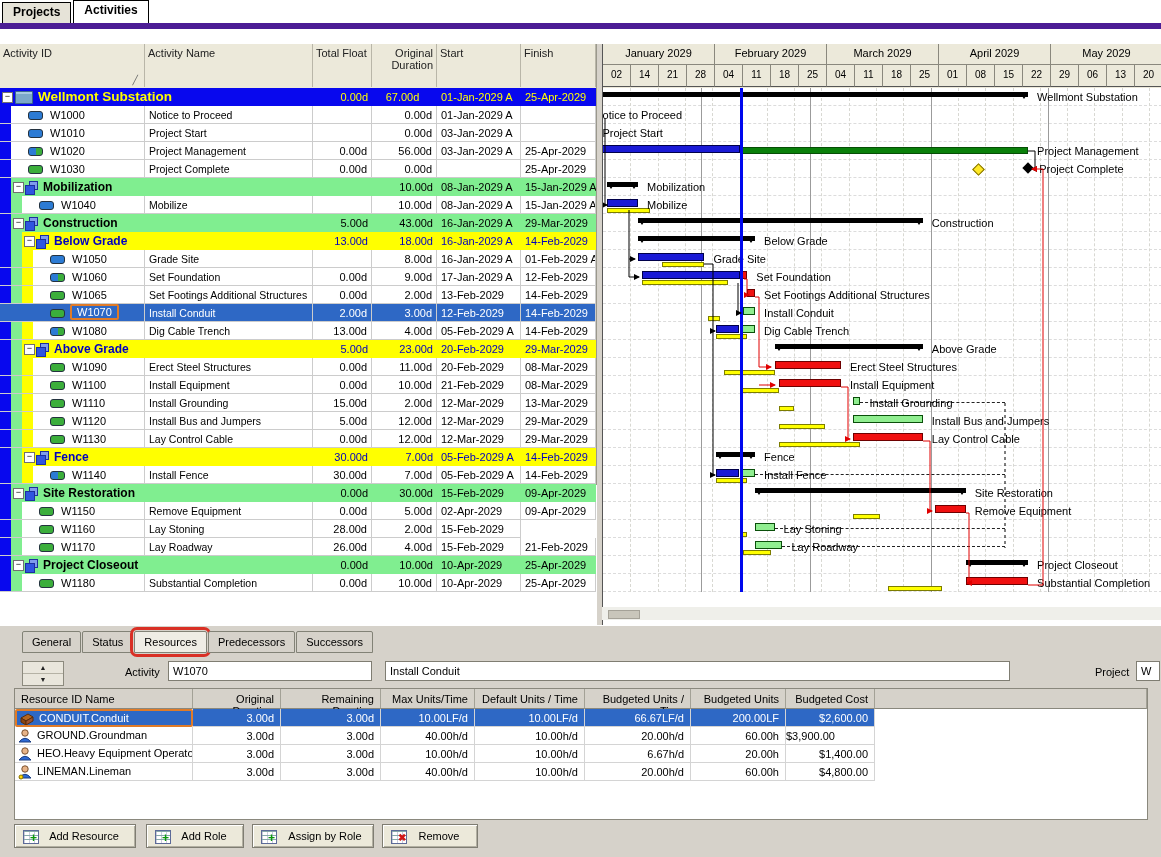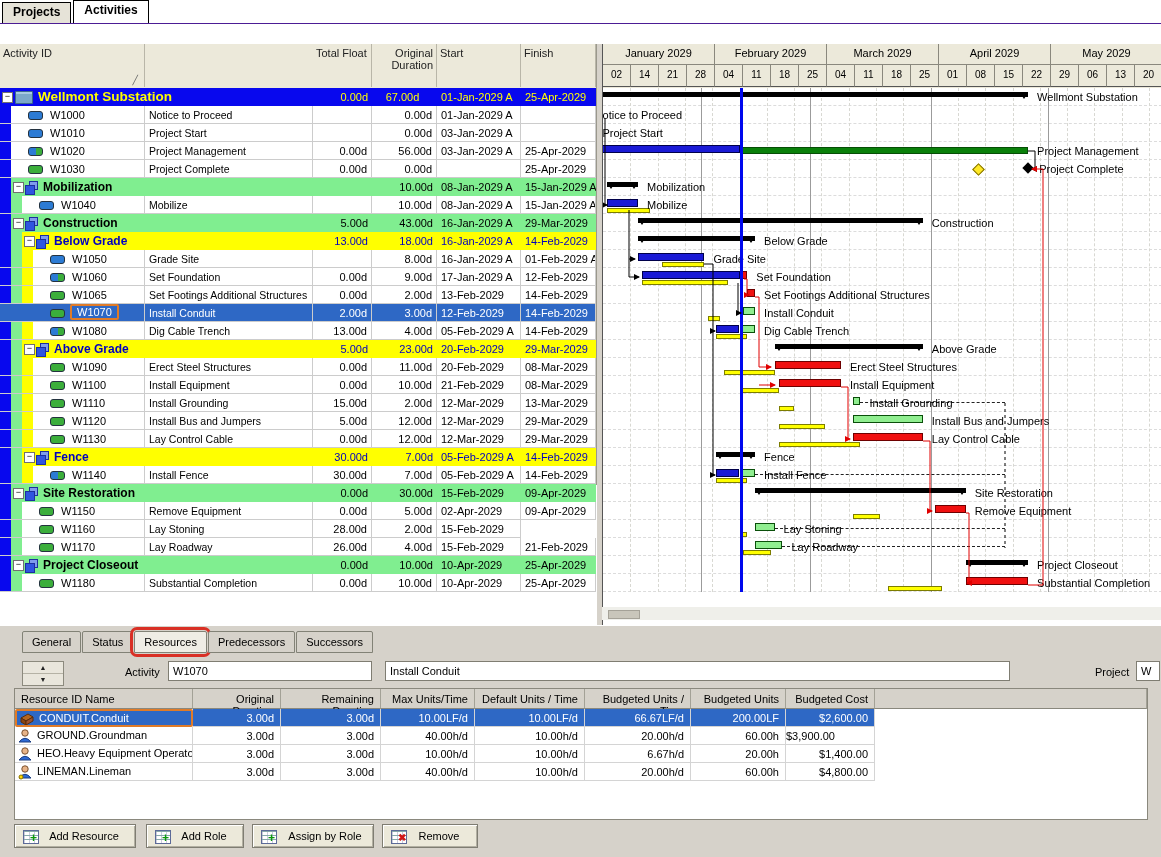--- a/index.html
+++ b/index.html
@@ -1,18 +1,18 @@
 <!DOCTYPE html>
 <html><head>
 <meta charset="utf-8">
 <style>
   html,body{margin:0;padding:0;background:#fff;font-family:"Liberation Sans",sans-serif;}
   #win{position:relative;width:1161px;height:857px;background:#fff;outline:1px solid #404040;overflow:hidden;font-size:11px;color:#000;}
   
-  #toptabs{position:absolute;left:0;top:0;width:1161px;height:23px;background:#fff;border-bottom:1px solid #4c1d95;}
+  #toptabs{position:absolute;left:0;top:0;width:1161px;height:23px;background:#fff;border-bottom:6px solid #4c1d95;}
   .toptab{position:relative;display:inline-block;height:18px;margin-top:2px;margin-left:2px;padding:2px 10px 0 10px;font-weight:bold;font-size:12px;border:1px solid #000;border-bottom:none;background:#E6E3D8;vertical-align:bottom;}
   .toptab.active{background:#fff;height:20px;margin-top:0;z-index:2;}
   
   #layoutbar{position:absolute;left:0;top:24px;width:1161px;height:20px;background:#F2F1EA;border-bottom:1px solid #ABA99C;}
   #layoutbar .chev{display:inline-block;margin:4px 4px 0 6px;font-size:9px;color:#444;}
   #layoutbar .lab{display:inline-block;margin-top:3px;font-size:11px;}
   #filterlab{position:absolute;left:343px;top:3px;}
   #lbdiv{position:absolute;left:336px;top:2px;height:16px;border-left:1px solid #c3c1b4;}
   
   #tablepane{position:absolute;left:0;top:44px;width:596px;height:441px;background:#0369a1;border-right:1px solid #9a988c;}
@@ -84,20 +84,21 @@
 </style>
 </head>
 <body>
 
 <div id="win">
   <div id="toptabs"><div class="toptab">Projects</div><div class="toptab active">Activities</div></div>
 
   <div id="tablepane">
     <div id="thead">
         <div class="hcell" style="left: 0px; width: 145px;">Activity ID<span class="sort">╱</span></div>
+        <div class="hcell" style="left: 145px; width: 168px;">Activity Name</div>
         <div class="hcell" style="left: 313px; width: 59px;">Total Float</div>
         <div class="hcell" style="left: 372px; width: 65px; text-align: right;">Original Duration</div>
         <div class="hcell" style="left: 437px; width: 84px;">Start</div>
         <div class="hcell" style="left: 521px; width: 75px;">Finish</div>
       </div>
     <div id="tbody">
         <div class="trow" style="top: 0px; background: rgb(8, 8, 238); color: rgb(255, 255, 0);">
           <div class="cell num" style="left: 313px; width: 59px;">0.00d</div>
           <div class="cell num" style="left: 372px; width: 65px; text-align: center;">67.00d</div>
           <div class="cell datec" style="left: 437px; width: 84px;">01-Jan-2029 A</div>

